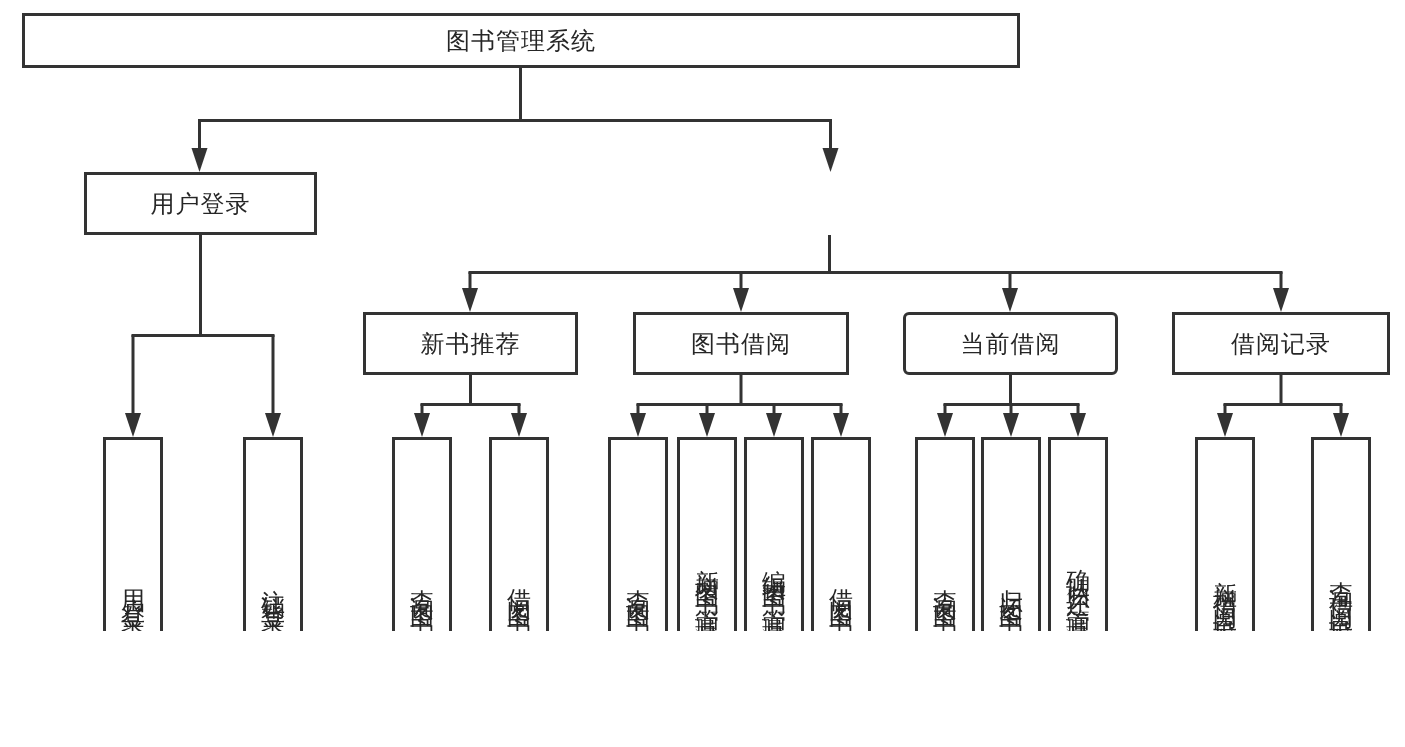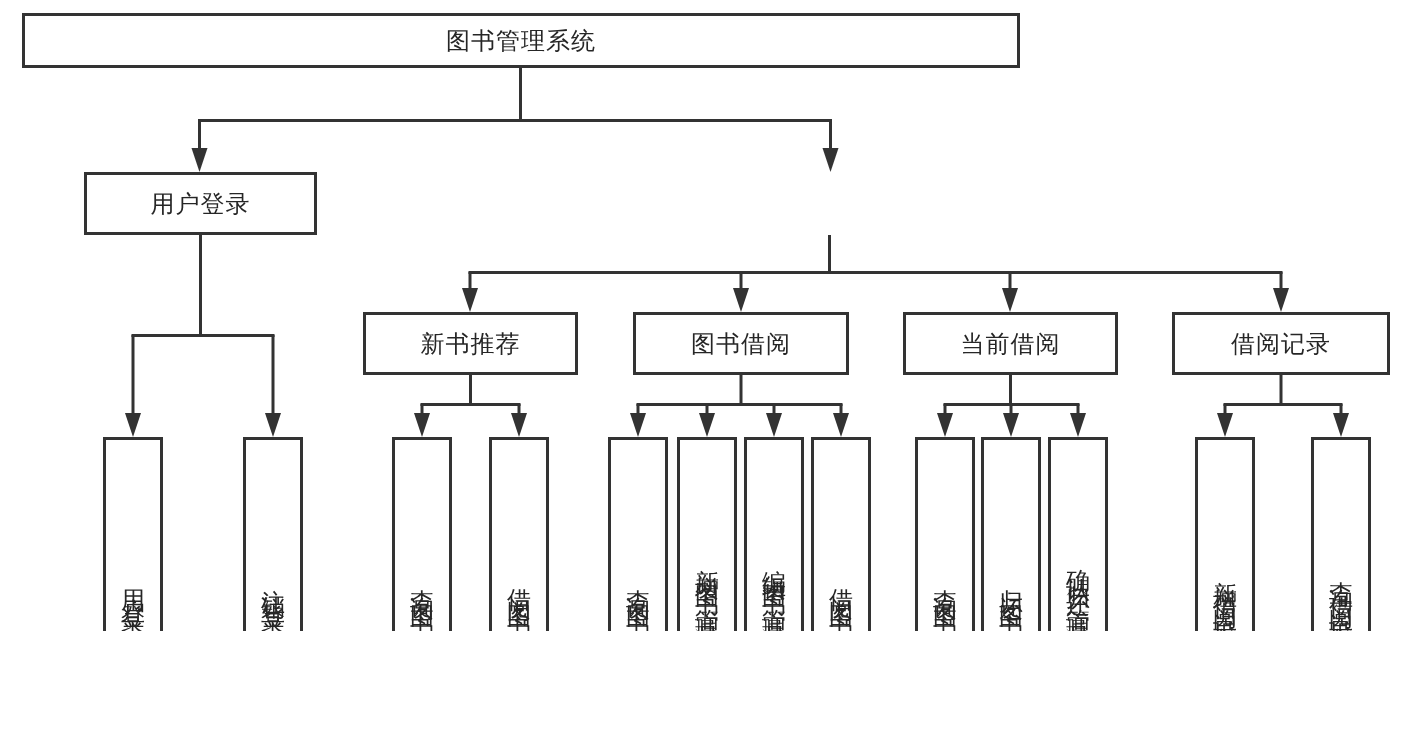--- a/index.html
+++ b/index.html
@@ -141,21 +141,21 @@
   <div class="box hbox" style="left:84px; top:172px; width:233px; height:63px;">
     <span>用户登录</span>
   </div>
 
   <div class="box hbox" style="left:633px; top:312px; width:216px; height:63px;">
     <span>图书借阅</span>
   </div>
   <div class="box hbox" style="left:363px; top:312px; width:215px; height:63px;">
     <span>新书推荐</span>
   </div>
-  <div class="box hbox" style="left:903px; top:312px; width:215px; height:63px;">
+  <div class="box hbox" style="left:903px; top:312px; width:215px; height:63px;border-radius:6px;">
     <span>当前借阅</span>
   </div>
   <div class="box hbox" style="left:1172px; top:312px; width:218px; height:63px;">
     <span>借阅记录</span>
   </div>
 
   <div class="box vbox" style="left:103px; top:437px; width:60px; height:298px;">
     <span>用户登录</span>
   </div>
   <div class="box vbox" style="left:243px; top:437px; width:60px; height:298px;">

